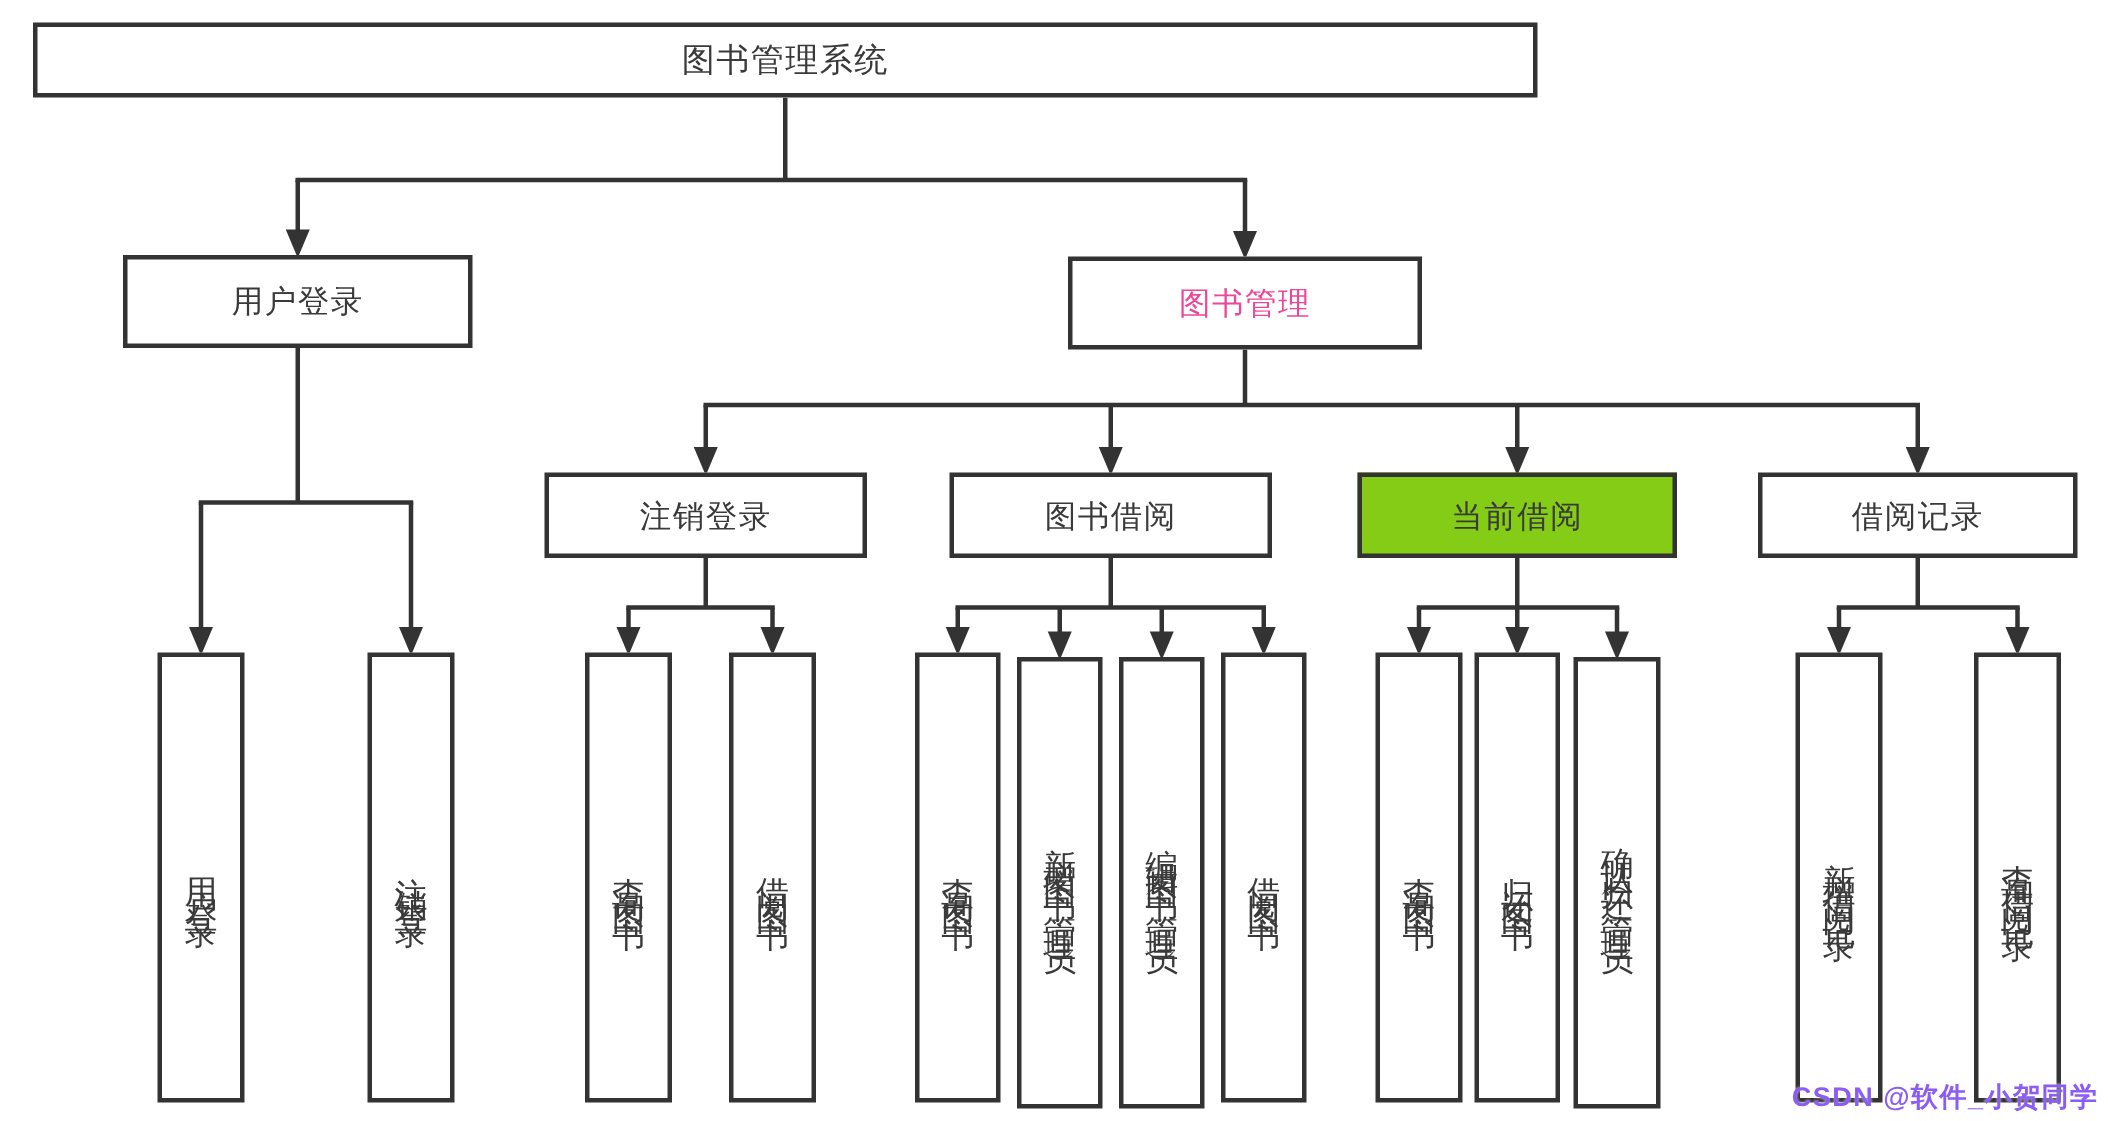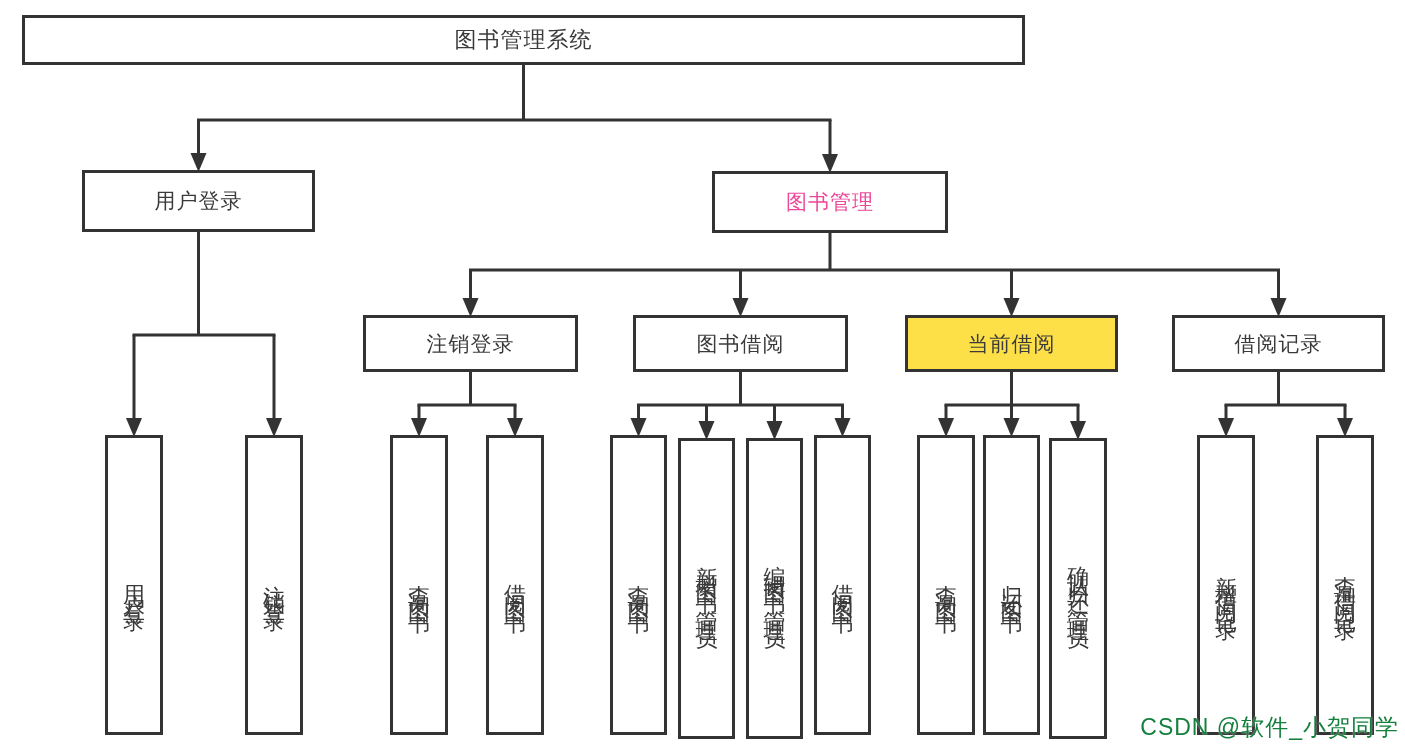--- a/index.html
+++ b/index.html
@@ -46,25 +46,26 @@
     text-orientation: mixed;
     line-height: 1;
     letter-spacing: 9px;
     font-size: 22px;
     white-space: normal;
   }
   #watermark {
     position: absolute;
     right: 6px;
     bottom: 4px;
-    font-size: 23px;
-    color: #15803d;
+    font-size: 18px;
+    color: #8b5cf6;
     letter-spacing: 1px;
     text-shadow: 0 0 2px rgba(255,255,255,0.8);
     z-index: 5;
+    font-weight: bold;
   }
 </style>
 </head>
 <body>
 
 <div id="canvas">
   <svg id="connector-layer" xmlns="http://www.w3.org/2000/svg" viewBox="0 0 1405 747">
       <line x1="523.5" y1="65" x2="523.5" y2="120" stroke="#333333" stroke-width="3"></line>
       <line x1="197" y1="120" x2="831.5" y2="120" stroke="#333333" stroke-width="3"></line>
       <line x1="198.5" y1="120" x2="198.5" y2="157" stroke="#333333" stroke-width="3"></line>
@@ -128,21 +129,21 @@
     </div>
     <div class="node" style="left: 712px; top: 171px; width: 236px; height: 62px; border-color: rgb(51, 51, 51); background: rgb(255, 255, 255); color: #ec4899;">
       <span class="node-label">图书管理</span>
     </div>
     <div class="node" style="left: 363px; top: 315px; width: 215px; height: 57px; border-color: rgb(51, 51, 51); background: rgb(255, 255, 255); color: rgb(58, 58, 58);">
       <span class="node-label">注销登录</span>
     </div>
     <div class="node" style="left: 633px; top: 315px; width: 215px; height: 57px; border-color: rgb(51, 51, 51); background: rgb(255, 255, 255); color: rgb(58, 58, 58); text-align: right;">
       <span class="node-label">图书借阅</span>
     </div>
-    <div class="node" style="left: 905px; top: 315px; width: 213px; height: 57px; border-color: rgb(51, 51, 51); background: #fde047; color: rgb(58, 58, 58);">
+    <div class="node" style="left: 905px; top: 315px; width: 213px; height: 57px; border-color: rgb(51, 51, 51); background: #84cc16; color: rgb(58, 58, 58);">
       <span class="node-label">当前借阅</span>
     </div>
     <div class="node" style="left: 1172px; top: 315px; width: 213px; height: 57px; border-color: rgb(51, 51, 51); background: rgb(255, 255, 255); color: rgb(58, 58, 58);">
       <span class="node-label">借阅记录</span>
     </div>
     <div class="node vertical" style="left: 105px; top: 435px; width: 58px; height: 300px; border-color: rgb(51, 51, 51); background: rgb(255, 255, 255); color: rgb(58, 58, 58);">
       <span class="node-label">用户登录</span>
     </div>
     <div class="node vertical" style="left: 245px; top: 435px; width: 58px; height: 300px; border-color: rgb(51, 51, 51); background: rgb(255, 255, 255); color: rgb(58, 58, 58);">
       <span class="node-label">注销登录</span>

